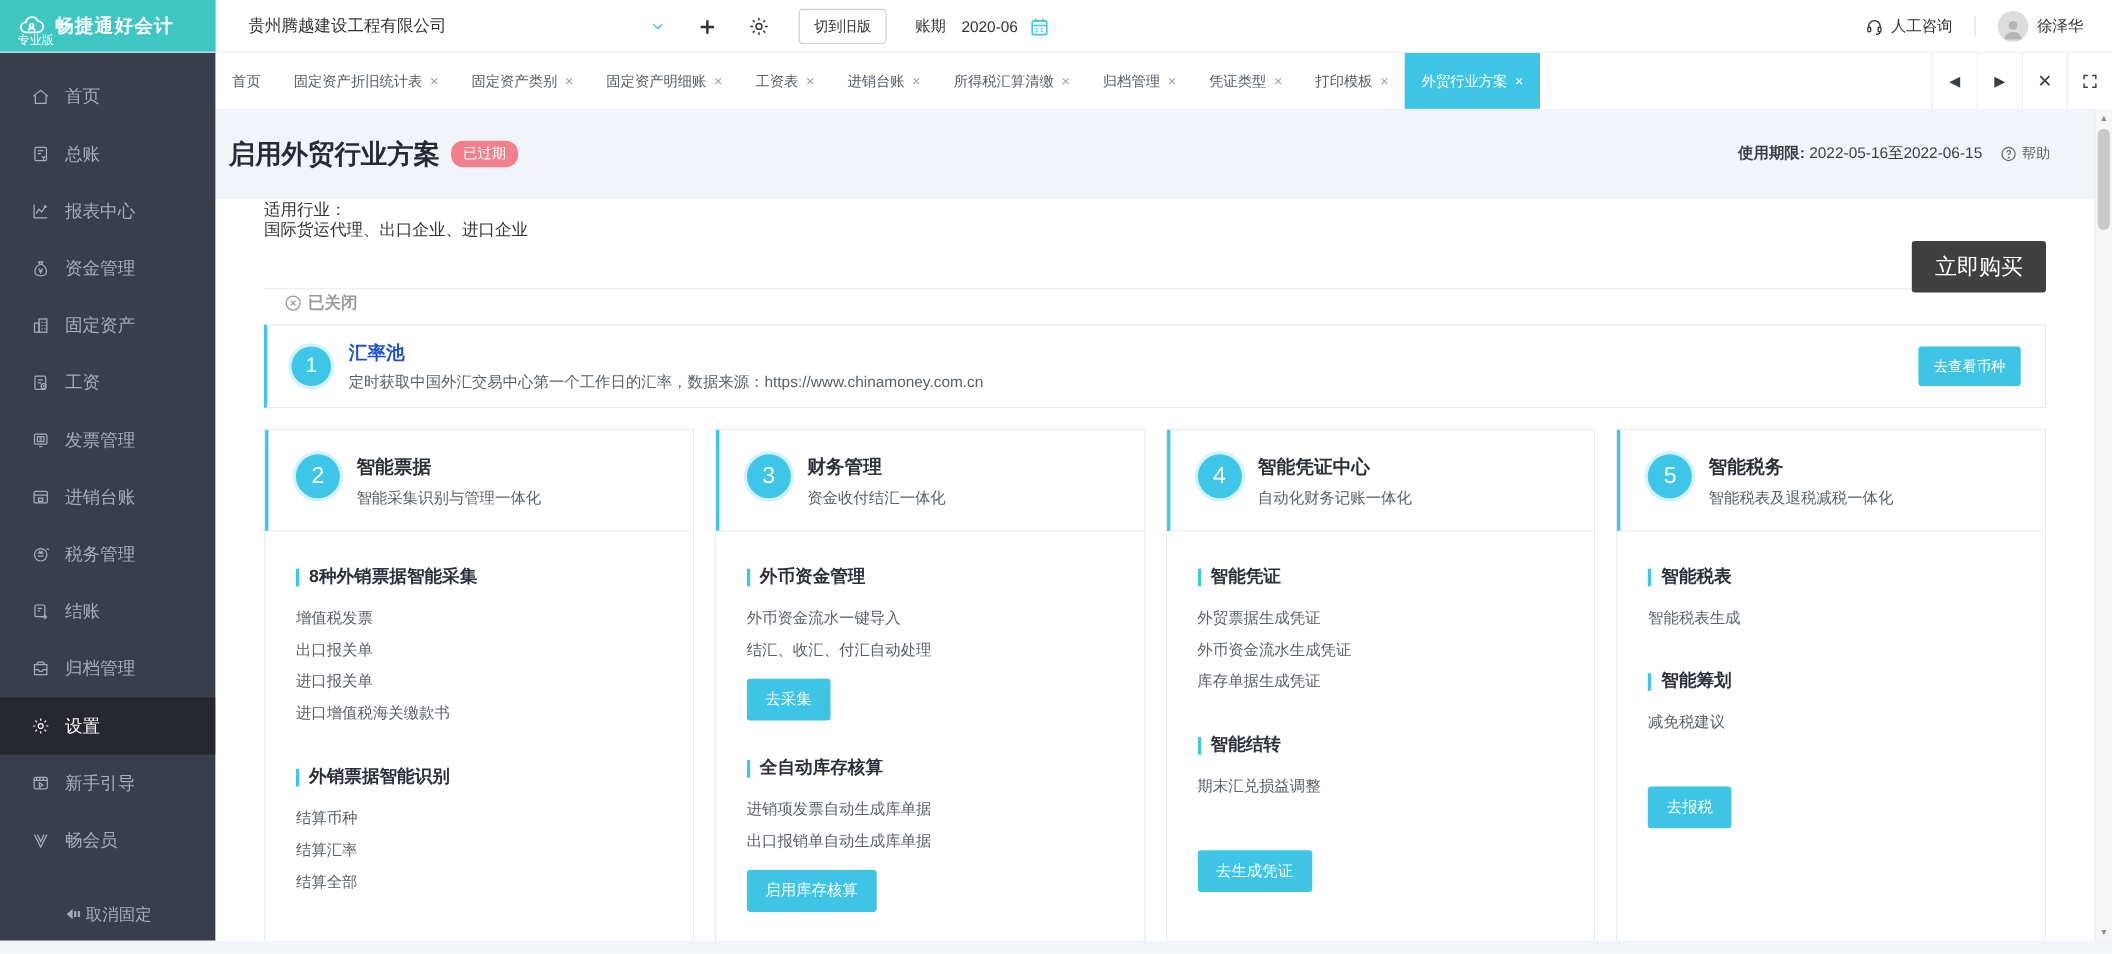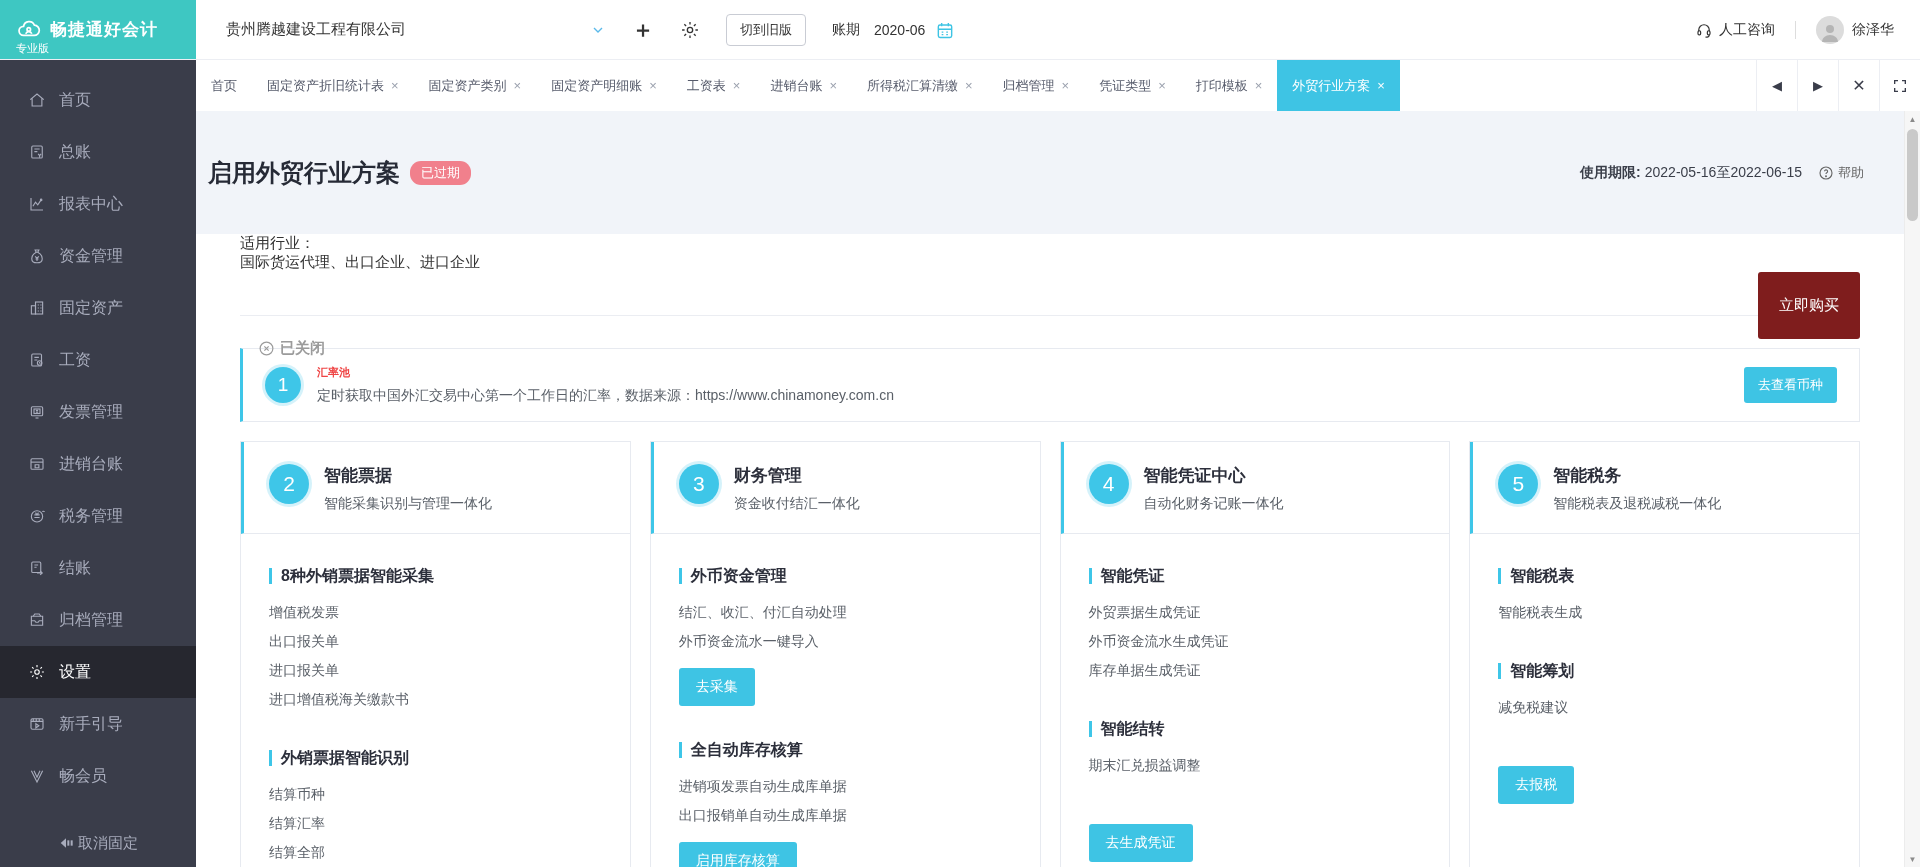--- a/index.html
+++ b/index.html
@@ -1,19 +1,19 @@
 <!DOCTYPE html>
 <html><head>
 <meta charset="utf-8">
 <style>
   html,body{margin:0;padding:0;overflow:hidden;}
   .app{position:relative;width:1920px;height:867px;overflow:hidden;background:#F1F4F9;
        font-family:"Liberation Sans","DejaVu Sans",sans-serif;color:#333;}
   
-  .topbar{height:60px;background:#fff;display:flex;align-items:stretch;border-bottom:1px solid #ECEEF3;box-sizing:border-box;}
+  .topbar{height:48px;background:#fff;display:flex;align-items:stretch;border-bottom:1px solid #ECEEF3;box-sizing:border-box;}
   .logo{width:196px;background:#3EC7C2;color:#fff;position:relative;display:flex;align-items:center;padding-left:16px;box-sizing:border-box;flex:0 0 196px;}
   .logo .brand{font-size:17px;font-weight:bold;margin-left:8px;letter-spacing:1px;}
   .logo .edition{position:absolute;left:16px;bottom:3px;font-size:11px;margin-top:30px;}
   .topbar-main{flex:1;display:flex;align-items:center;padding:0 26px 0 30px;}
   .company{width:380px;display:flex;align-items:center;justify-content:space-between;font-size:15px;color:#333;cursor:pointer;}
   .tb-icon{margin-left:26px;display:flex;align-items:center;cursor:pointer;}
   .plus{font-size:22px;color:#333;font-weight:bold;line-height:1;}
   .switch-old{margin-left:26px;border:1px solid #C9CCD4;border-radius:4px;background:#fff;font-size:13px;color:#333;padding:6px 13px;cursor:pointer;}
   .period{margin-left:26px;display:flex;align-items:center;font-size:14px;color:#333;}
   .period .pv{margin-left:14px;margin-right:10px;}
@@ -36,40 +36,40 @@
   .tabbar{height:51px;background:#fff;display:flex;align-items:stretch;flex:0 0 51px;}
   .tabs{display:flex;flex:1;min-width:0;overflow:hidden;white-space:nowrap;}
   .tab{display:flex;align-items:center;padding:0 15px;font-size:13px;color:#565B6B;cursor:pointer;}
   .tab .tab-x{margin-left:7px;color:#9AA0AD;font-size:13px;}
   .tab.active{background:#3EC4E4;color:#fff;}
   .tab.active .tab-x{color:#fff;}
   .tab-ctrl{width:40px;display:flex;align-items:center;justify-content:center;border-left:1px solid #ECEEF3;color:#3A3D4A;font-size:13px;cursor:pointer;flex:0 0 40px;}
   .tab-ctrl.big{font-size:16px;}
   
   .content{flex:1;background:#F1F4F9;overflow:hidden;position:relative;padding-right:16px;}
-  .page-head{height:123px;display:flex;align-items:center;padding:0 40px 0 12px;}
+  .page-head{height:82px;display:flex;align-items:center;padding:0 40px 0 12px;}
   .page-title{font-size:24px;font-weight:bold;color:#262A36;}
   .badge{margin-left:10px;background:#F1808C;color:#fff;font-size:13px;border-radius:11px;padding:3px 11px;}
   .usage{margin-left:auto;display:flex;align-items:center;font-size:14px;color:#3A3E49;}
   .usage b{margin-right:4px;}
   .help{display:flex;align-items:center;margin-left:16px;color:#666;font-size:13px;cursor:pointer;text-align:right;}
   .help svg{margin-right:4px;}
   .panel{background:#fff;min-height:670px;padding:0 44px 40px 44px;box-sizing:border-box;}
   .industry-row{height:81px;display:flex;align-items:flex-start;flex-direction:column;}
   .industry-text{font-size:15px;color:#333;}
-  .buy-btn{margin-left:auto;background:#7f1d1d;border:none;color:#fff;font-size:15px;padding:24px 21px;border-radius:3px;cursor:pointer;}
+  .buy-btn{margin-left:auto;background:#404040;border:none;color:#fff;font-size:20px;padding:10px 21px;border-radius:3px;cursor:pointer;}
   .closed{display:flex;align-items:center;color:#9B9B9B;font-size:15px;margin-left:18px;font-weight:bold;}
   .closed svg{margin-right:5px;}
   .divider{border-top:1px solid #EBEDF2;}
   .step1{margin-top:32px;border:1px solid #E7EAF0;border-left:3px solid #3EC6E8;display:flex;align-items:center;padding:13px 22px;box-sizing:border-box;min-height:74px;}
   .num{border-radius:50%;background:#3EC6E8;color:#fff;display:flex;align-items:center;justify-content:center;box-shadow:0 0 0 3px rgba(62,198,232,.22);flex:0 0 auto;}
   .num.n36{width:36px;height:36px;font-size:19px;}
   .num.n40{width:40px;height:40px;font-size:21px;}
   .step1-text{margin-left:16px;}
-  .step1-title{font-size:11px;font-weight:bold;color:#ef4444;}
+  .step1-title{font-size:17px;font-weight:bold;color:#1d4ed8;}
   .step1-desc{font-size:14px;color:#5A6068;margin-top:7px;}
   .btn{background:#3EC4E4;border:none;color:#fff;font-size:14px;padding:10px 17px;border-radius:3px;cursor:pointer;}
   .btn.small{font-size:13px;padding:9px 14px;margin-left:auto;}
   
   .cards{display:flex;gap:19px;margin-top:19px;align-items:stretch;}
   .card{flex:1;background:#fff;border:1px solid #E7EAF0;min-height:560px;box-sizing:border-box;min-width:0;}
   .card-head{border-left:3px solid #3EC6E8;border-bottom:1px solid #E7EAF0;padding:22px 0 20px 25px;display:flex;align-items:flex-start;}
   .card-head-text{margin-left:15px;}
   .card-title{font-size:17px;font-weight:bold;color:#2C2F3B;}
   .card-sub{font-size:14px;color:#5A6068;margin-top:8px;}
@@ -402,22 +402,22 @@
               <div class="card-head">
                 <div class="num n40">3</div>
                 <div class="card-head-text">
                   <div class="card-title">财务管理</div>
                   <div class="card-sub">资金收付结汇一体化</div>
                 </div>
               </div>
               <div class="card-body">
                 <div class="cblock">
                   <div class="cblock-h">外币资金管理</div>
+                  <div class="citem">外币资金流水一键导入</div>
                   <div class="citem">结汇、收汇、付汇自动处理</div>
-                  <div class="citem">外币资金流水一键导入</div>
                   <button class="btn">去采集</button>
                 </div>
                 <div class="cblock">
                   <div class="cblock-h">全自动库存核算</div>
                   <div class="citem">进销项发票自动生成库单据</div>
                   <div class="citem">出口报销单自动生成库单据</div>
                   <button class="btn">启用库存核算</button>
                 </div>
               </div>
             </div>

